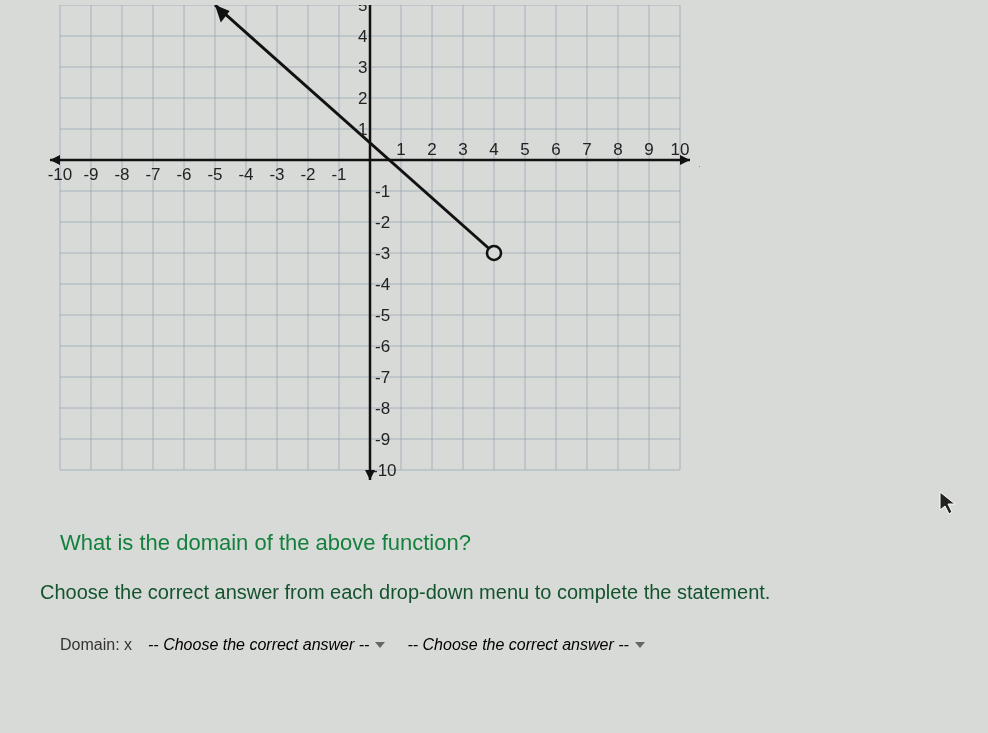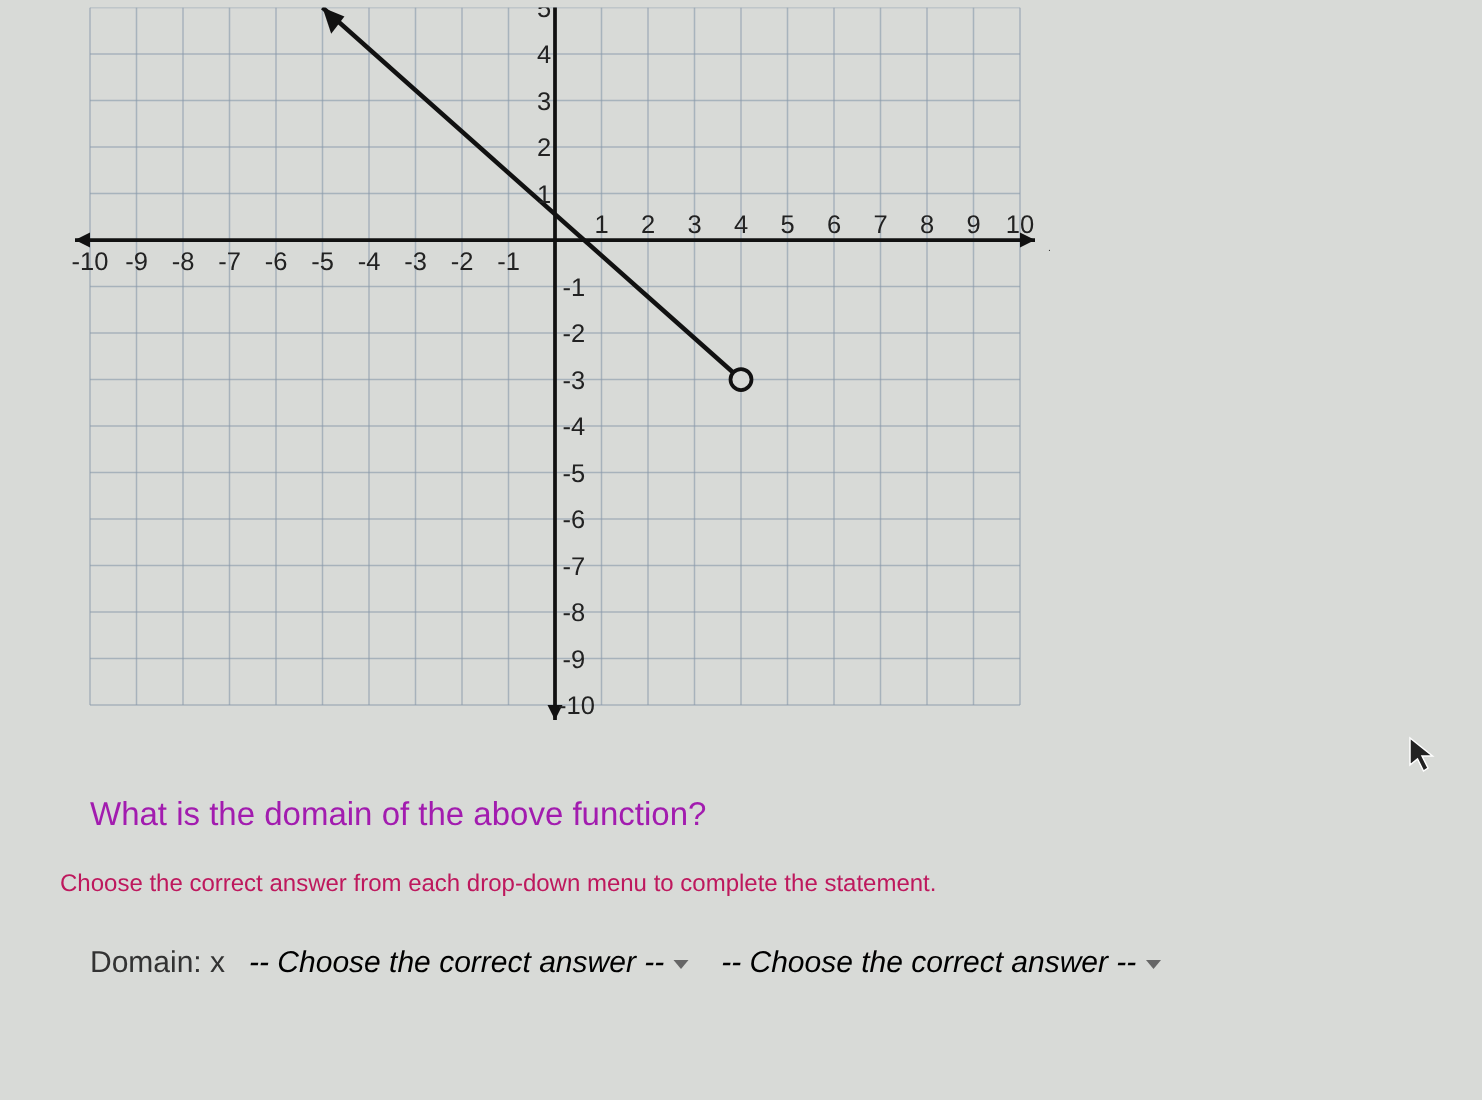--- a/index.html
+++ b/index.html
@@ -18,33 +18,33 @@
       height: 500px;
       margin-bottom: 25px;
     }
     .chart-svg {
       width: 100%;
       height: 100%;
     }
     .question-text {
       font-size: 22px;
       margin-bottom: 25px;
-      color: #a21caf;
+      color: #15803d;
       margin-left: 20px;
     }
     .instruction-text {
-      font-size: 16px;
+      font-size: 20px;
       margin-bottom: 30px;
-      color: #be185d;
+      color: #14532d;
     }
     .answer-row {
       display: flex;
       align-items: center;
       gap: 10px;
-      font-size: 20px;
+      font-size: 16px;
       color: #333;
       margin-left: 20px;
     }
     .domain-label {
       white-space: nowrap;
     }
     .dropdown {
       display: flex;
       align-items: center;
       gap: 6px;

